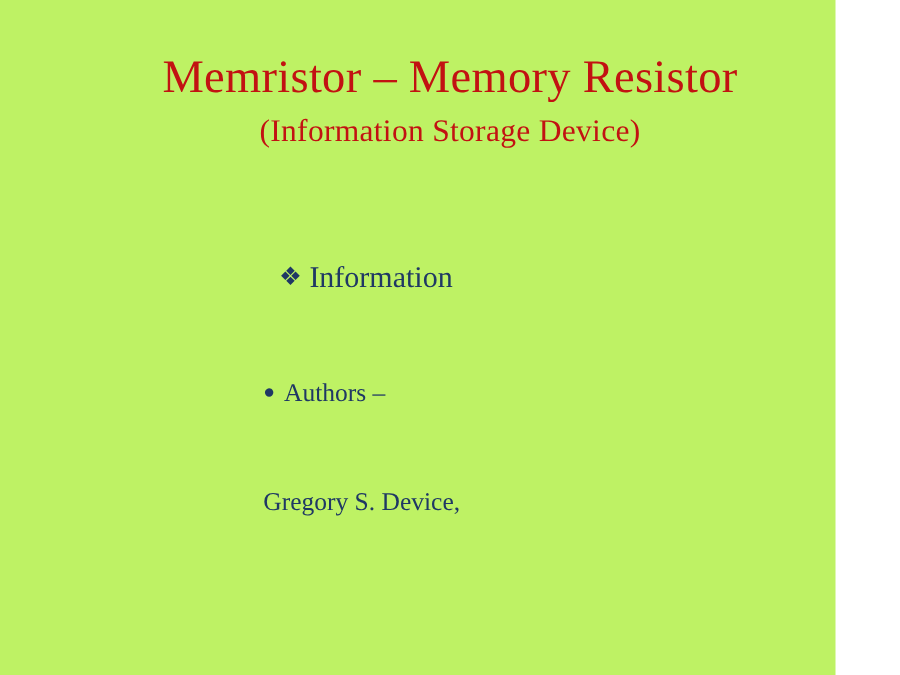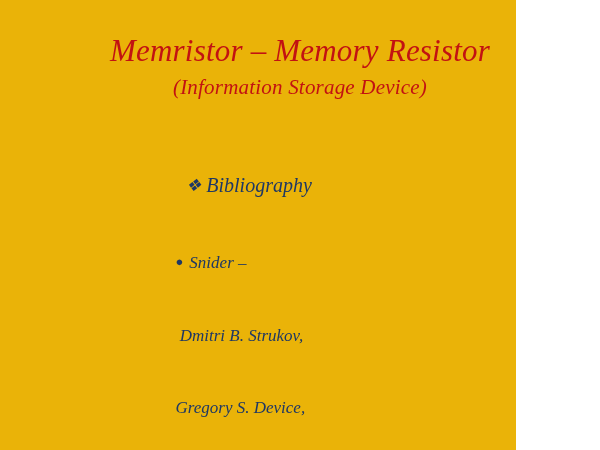--- a/index.html
+++ b/index.html
@@ -8,25 +8,24 @@
   }
   body {
     width: 600px;
     height: 450px;
     background: #ffffff;
     font-family: "Liberation Serif", "DejaVu Serif", serif;
     overflow: hidden;
   }
   .slide {
     position: relative;
-    width: 516px;
+    width: 557px;
     height: 450px;
-    background: #eab308;
+    background: #bef264;
     box-sizing: border-box;
-    font-style: italic;
   }
 
   
   .title-block {
     position: absolute;
     left: 0;
     top: 32px;
     width: 600px;
     text-align: center;
   }
@@ -99,30 +98,27 @@
 <div class="slide">
 
   <div class="title-block">
     <div class="title-line-1">Memristor – Memory Resistor</div>
     <div class="title-line-2">(Information Storage Device)</div>
   </div>
 
   <div class="body-block">
 
     <div class="line line-heading">
-      <span class="bullet-glyph bullet-diamond">❖</span><span class="lbl">Bibliography</span>
+      <span class="bullet-glyph bullet-diamond">❖</span><span class="lbl">Information</span>
     </div>
 
     <div class="line line-bullet">
-      <span class="bullet-glyph bullet-dot">●</span><span class="lbl">Snider –</span>
+      <span class="bullet-glyph bullet-dot">●</span><span class="lbl">Authors –</span>
     </div>
 
-    <div class="line line-plain">
-      <span class="lbl"> Dmitri B. Strukov,</span>
-    </div>
 
     <div class="line line-plain">
       <span class="lbl">Gregory S. Device,</span>
     </div>
 
     <div class="line line-plain">
       
     </div>
 
   </div>

